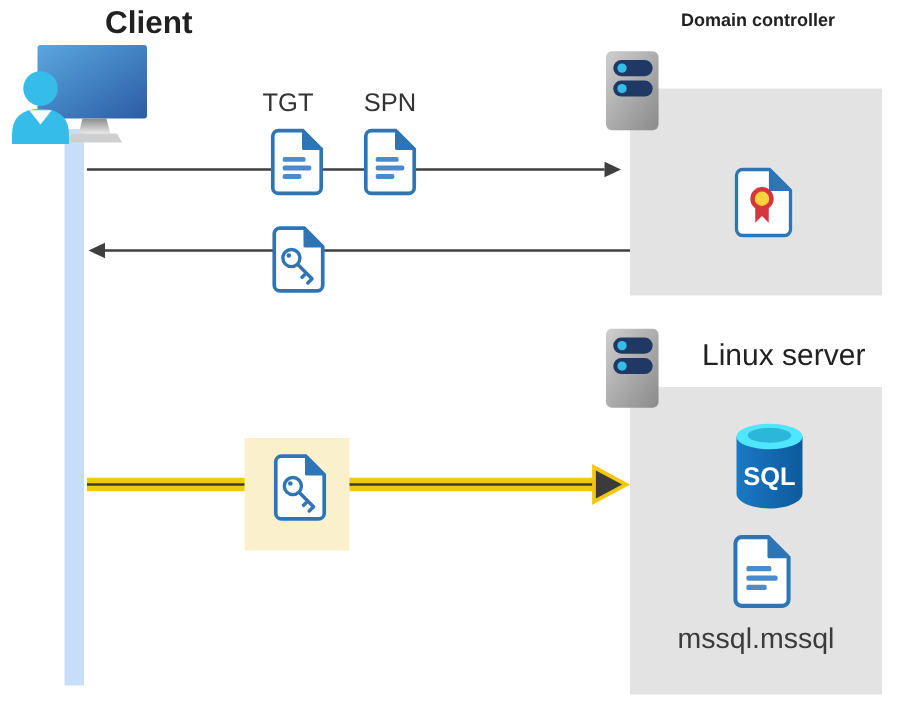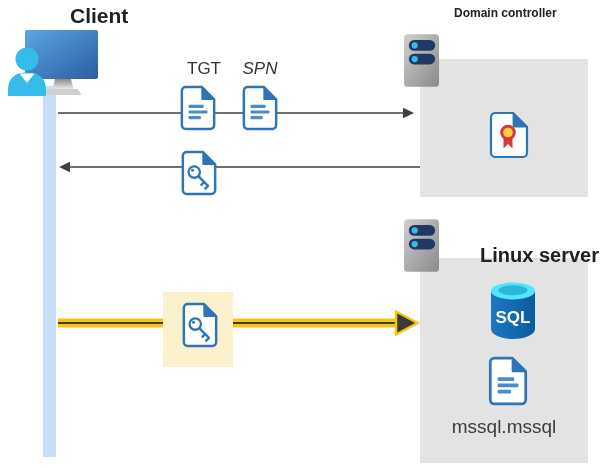--- a/index.html
+++ b/index.html
@@ -18,24 +18,24 @@
   #icon-server-linux{left:403px;top:218px;width:37px;height:55px;}
   #icon-doc-tgt{left:179px;top:85px;width:38px;height:46px;}
   #icon-doc-spn{left:241px;top:85px;width:38px;height:46px;}
   #icon-key-return{left:180px;top:150px;width:38px;height:46px;}
   #icon-key-hl{left:181px;top:302px;width:38px;height:46px;}
   #icon-cert{left:487px;top:111px;width:44px;height:48px;}
   #icon-sql{left:488px;top:280px;width:50px;height:60px;}
   #icon-doc-keytab{left:487px;top:356px;width:42px;height:50px;}
   .label{position:absolute;color:#212121;}
   #label-client{left:26px;top:4px;font-size:21px;font-weight:bold;margin-left:44px;}
-  #label-tgt{left:175px;top:59px;width:46px;text-align:right;font-size:17px;color:#333;}
-  #label-spn{left:237px;top:59px;width:46px;text-align:center;font-size:17px;color:#333;font-style:italic;}
+  #label-tgt{left:175px;top:59px;width:46px;text-align:left;font-size:17px;color:#333;}
+  #label-spn{left:237px;top:59px;width:46px;text-align:center;font-size:17px;color:#333;}
   #label-dc{left:454px;top:0;width:112px;font-size:12px;font-weight:bold;line-height:26px;}
-  #label-linux{left:480px;top:226px;font-size:20px;font-weight:bold;white-space:nowrap;margin-top:18px;}
+  #label-linux{left:468px;top:226px;font-size:20px;font-weight:normal;white-space:nowrap;}
   #label-keytab{left:420px;top:416px;width:168px;text-align:center;font-size:19px;color:#3B3B3B;}
 </style>
 </head>
 <body>
 
 <svg width="0" height="0" style="position:absolute" aria-hidden="true">
   <defs>
     <linearGradient id="gScreen" x1="0" y1="0" x2="1" y2="1">
       <stop offset="0" stop-color="#5AA7E0"></stop>
         <stop offset="1" stop-color="#2B5CA4"></stop>

